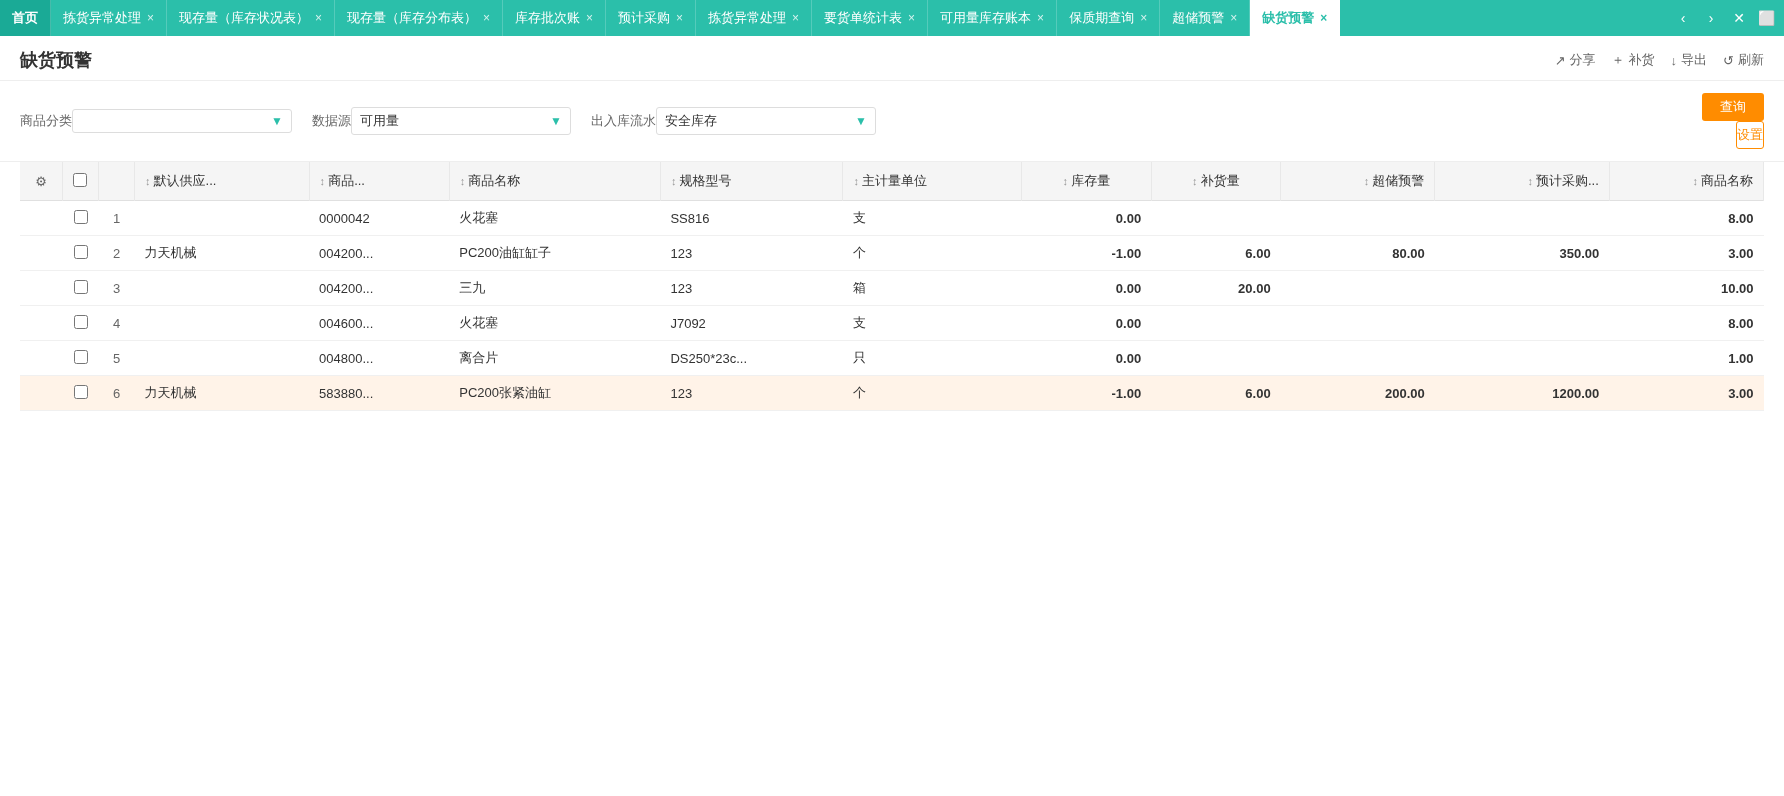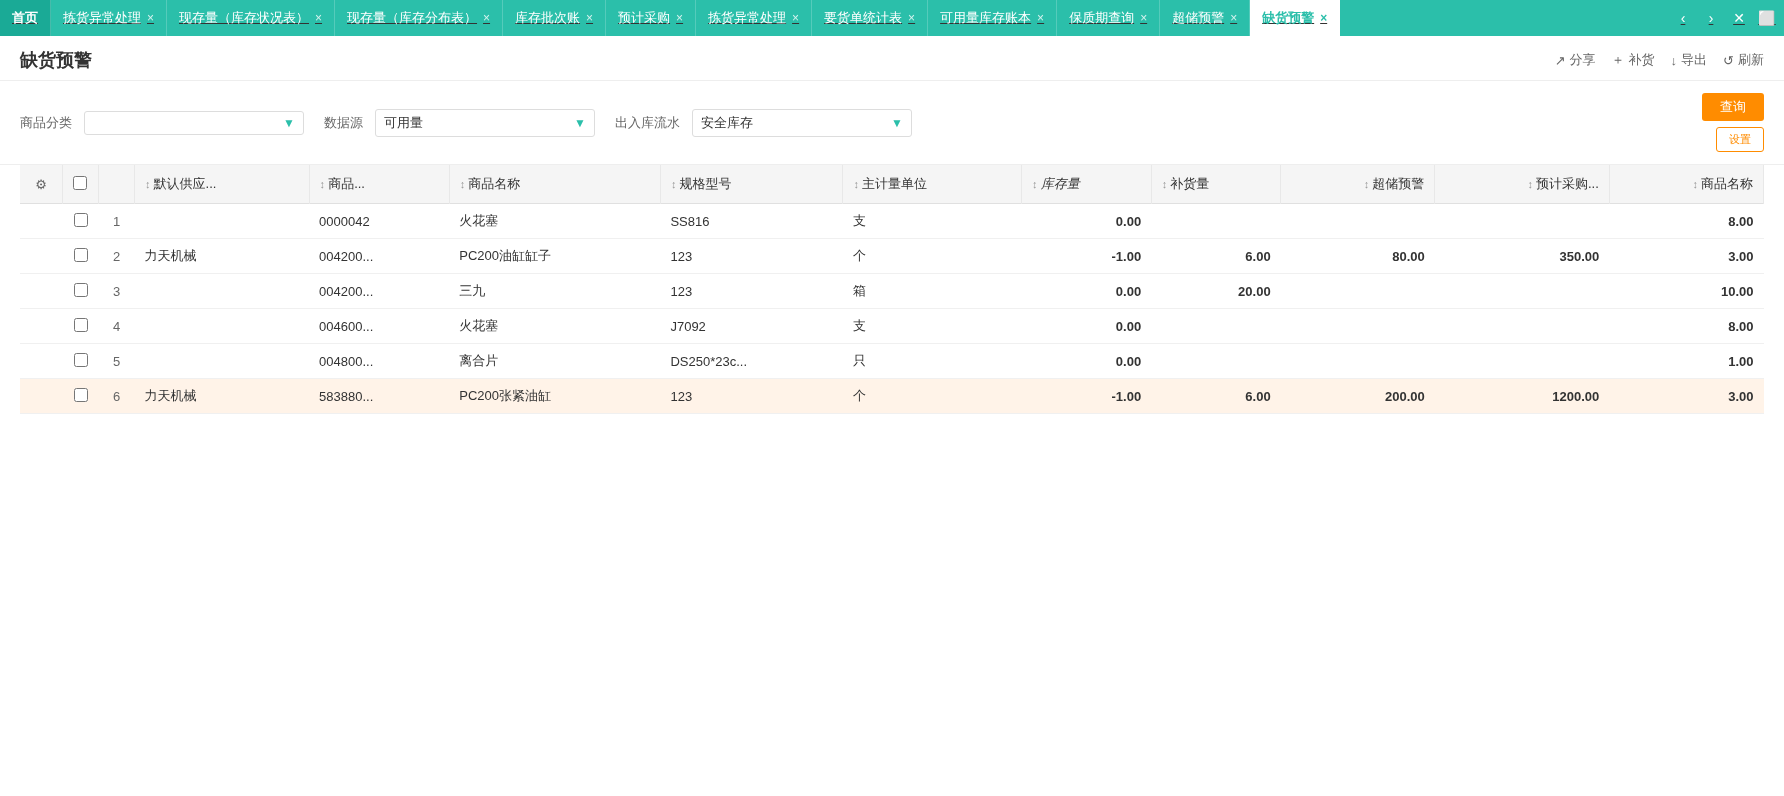--- a/index.html
+++ b/index.html
@@ -6,21 +6,20 @@
     body { font-family: 'Microsoft YaHei', Arial, sans-serif; font-size: 13px; background: #f5f5f5; color: #333; }
 
     
     .tab-bar {
       display: flex;
       align-items: center;
       background: #2bbfaa;
       height: 36px;
       overflow: hidden;
       flex-shrink: 0;
-      text-decoration: underline;
     }
     .tab-item {
       display: flex;
       align-items: center;
       padding: 0 12px;
       height: 36px;
       color: #fff;
       white-space: nowrap;
       cursor: pointer;
       font-size: 13px;
@@ -102,21 +101,21 @@
     .filter-area {
       display: flex;
       align-items: center;
       padding: 12px 20px;
       gap: 20px;
       border-bottom: 1px solid #eee;
     }
     .filter-group {
       display: flex;
       align-items: center;
-      gap: 12px;
+      gap: 0;
     }
     .filter-label {
       color: #666;
       white-space: nowrap;
       font-size: 13px;
     }
     .filter-select {
       display: flex;
       align-items: center;
       border: 1px solid #ddd;
@@ -131,40 +130,39 @@
       min-width: 220px;
     }
     .filter-select .arrow {
       color: #2bbfaa;
       font-size: 12px;
     }
     .filter-actions {
       margin-left: auto;
       display: flex;
       flex-direction: column;
-      gap: 6px;
       align-items: flex-end;
     }
     .btn-query {
       background: #ff8c00;
       color: #fff;
       border: none;
       border-radius: 3px;
       padding: 5px 18px;
       cursor: pointer;
       font-size: 13px;
     }
     .btn-settings {
       background: #fff;
       color: #ff8c00;
       border: 1px solid #ff8c00;
       border-radius: 3px;
-      padding: 4px 12px;
-      cursor: pointer;
-      font-size: 11px;
+      padding: 4px 0;
+      cursor: pointer;
+      font-size: 13px;
     }
 
     
     .table-container {
       padding: 0 20px;
     }
     table {
       width: 100%;
       border-collapse: collapse;
       font-size: 13px;
@@ -361,24 +359,24 @@
           </th>
           <th class="sortable">
             <span>商品名称</span>
           </th>
           <th class="sortable">
             <span>规格型号</span>
           </th>
           <th class="sortable">
             <span>主计量单位</span>
           </th>
-          <th class="sortable" style="text-align:left;font-style:italic;">
+          <th class="sortable" style="text-align:center;">
             <span>库存量</span>
           </th>
-          <th class="sortable" style="text-align:left;">
+          <th class="sortable" style="text-align:center;">
             <span>补货量</span>
           </th>
           <th class="sortable" style="text-align:right;">
             <span>超储预警</span>
           </th>
           <th class="sortable" style="text-align:right;">
             <span>预计采购...</span>
           </th>
           <th class="sortable" style="text-align:right;">
             <span>商品名称</span>

